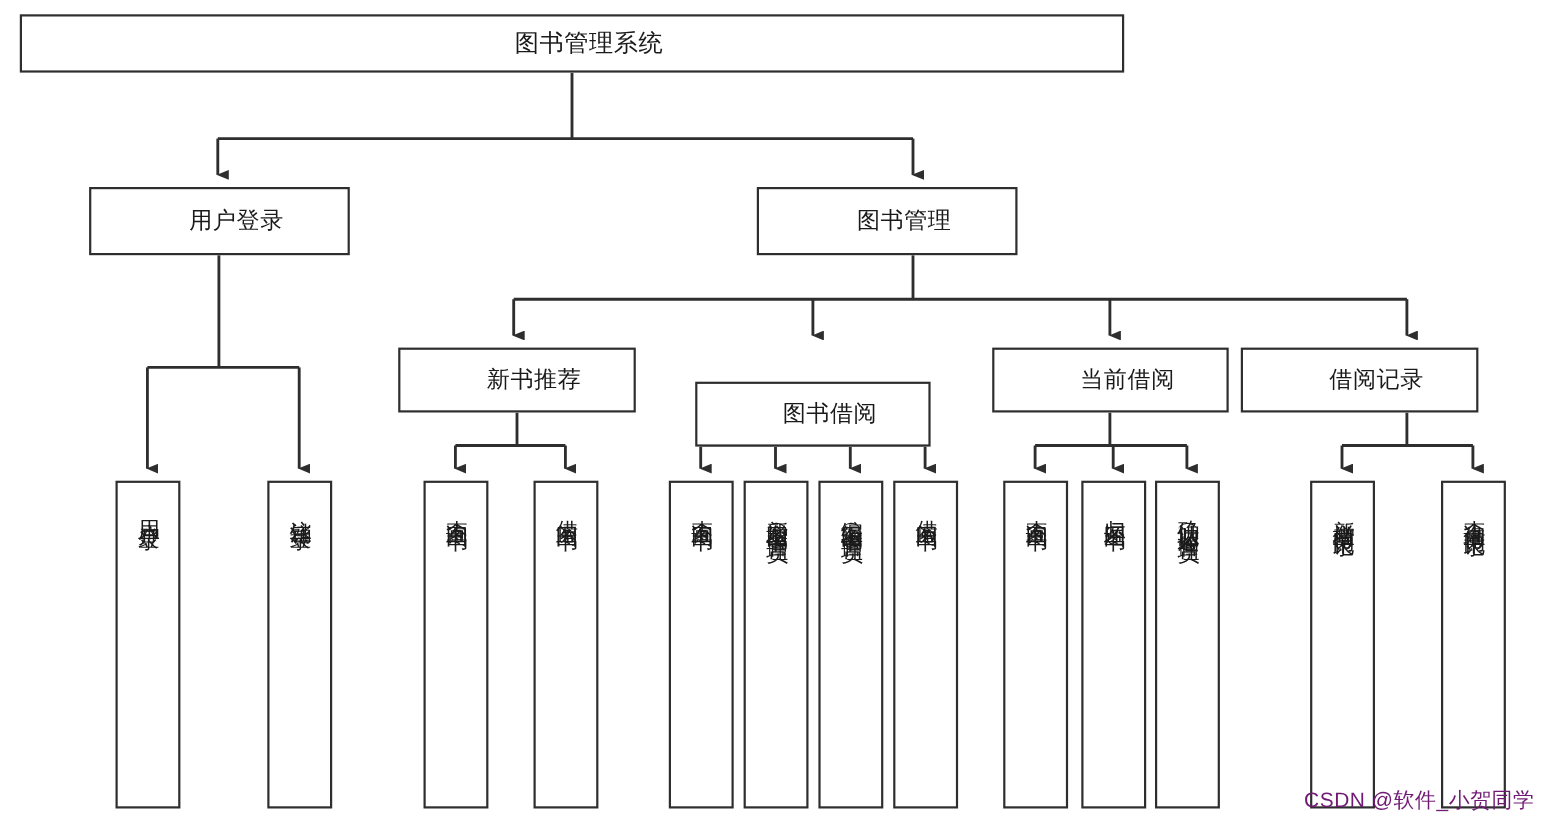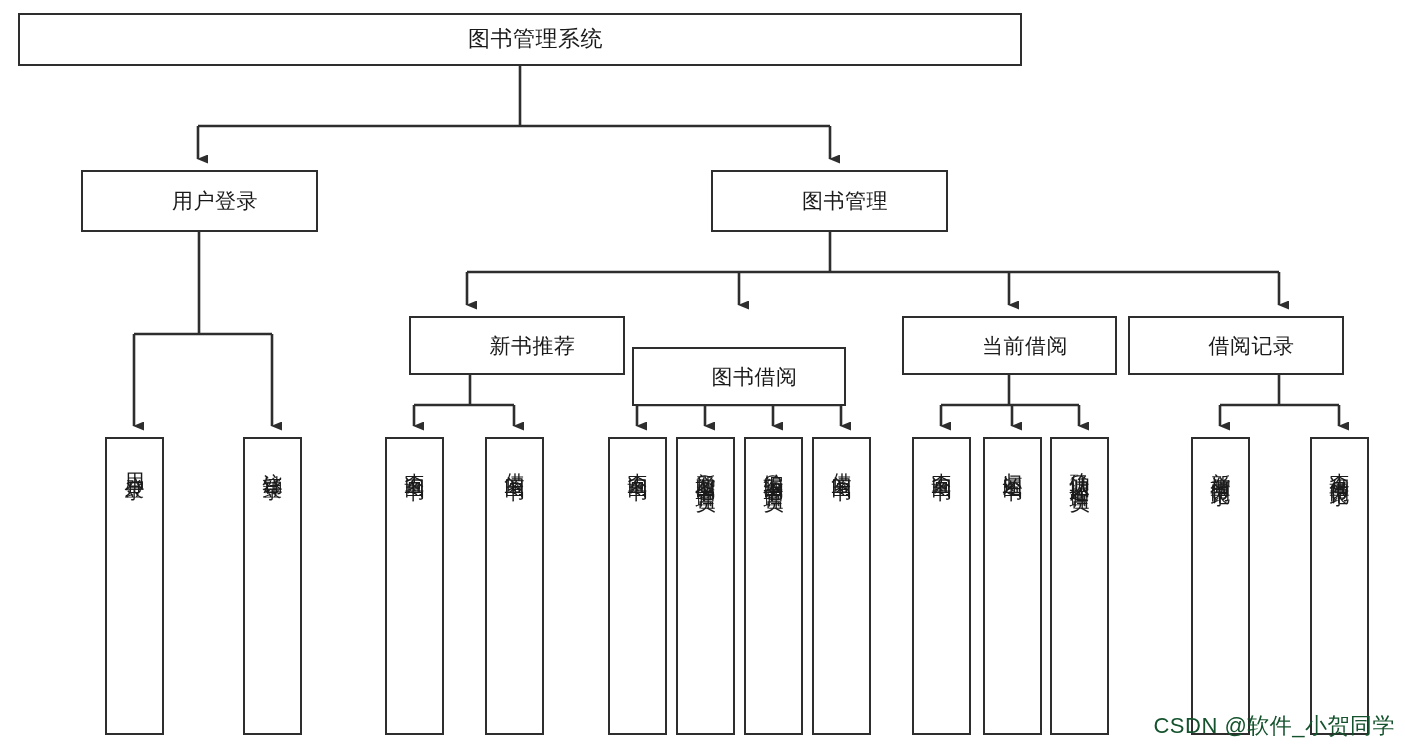--- a/index.html
+++ b/index.html
@@ -56,22 +56,22 @@
     text-orientation: upright;
     letter-spacing: 3px;
     line-height: 1.05;
     white-space: nowrap;
     display: block;
   }
   #watermark {
     position: absolute;
     right: 10px;
     bottom: 6px;
-    font-size: 22px;
-    color: #14532d;
+    font-size: 19px;
+    color: #701a75;
     letter-spacing: 0.5px;
     white-space: nowrap;
     user-select: none;
   }
 </style>
 </head>
 <body>
 
 <div id="canvas">
 
@@ -118,24 +118,24 @@
       </g>
   </svg>
 
   <div id="nodes">
       <div class="node root horiz" style="left: 18px; top: 13px; width: 1004px; height: 53px;">
         <span>图书管理系统</span>
       </div>
       <div class="node horiz" style="left: 81px; top: 170px; width: 237px; height: 62px;">
         <span>用户登录</span>
       </div>
-      <div class="node horiz" style="left: 711px; top: 170px; width: 237px; height: 62px;">
+      <div class="node horiz" style="left: 688px; top: 170px; width: 237px; height: 62px;">
         <span>图书管理</span>
       </div>
-      <div class="node horiz" style="left: 362px; top: 316px; width: 216px; height: 59px; margin-left: 47px;">
+      <div class="node horiz" style="left: 362px; top: 316px; width: 216px; height: 59px;">
         <span>新书推荐</span>
       </div>
       <div class="node horiz" style="left: 632px; top: 316px; width: 214px; height: 59px; margin-top: 31px;">
         <span>图书借阅</span>
       </div>
       <div class="node horiz" style="left: 902px; top: 316px; width: 215px; height: 59px; align-items: center;">
         <span>当前借阅</span>
       </div>
       <div class="node horiz" style="left: 1128px; top: 316px; width: 216px; height: 59px;">
         <span>借阅记录</span>

